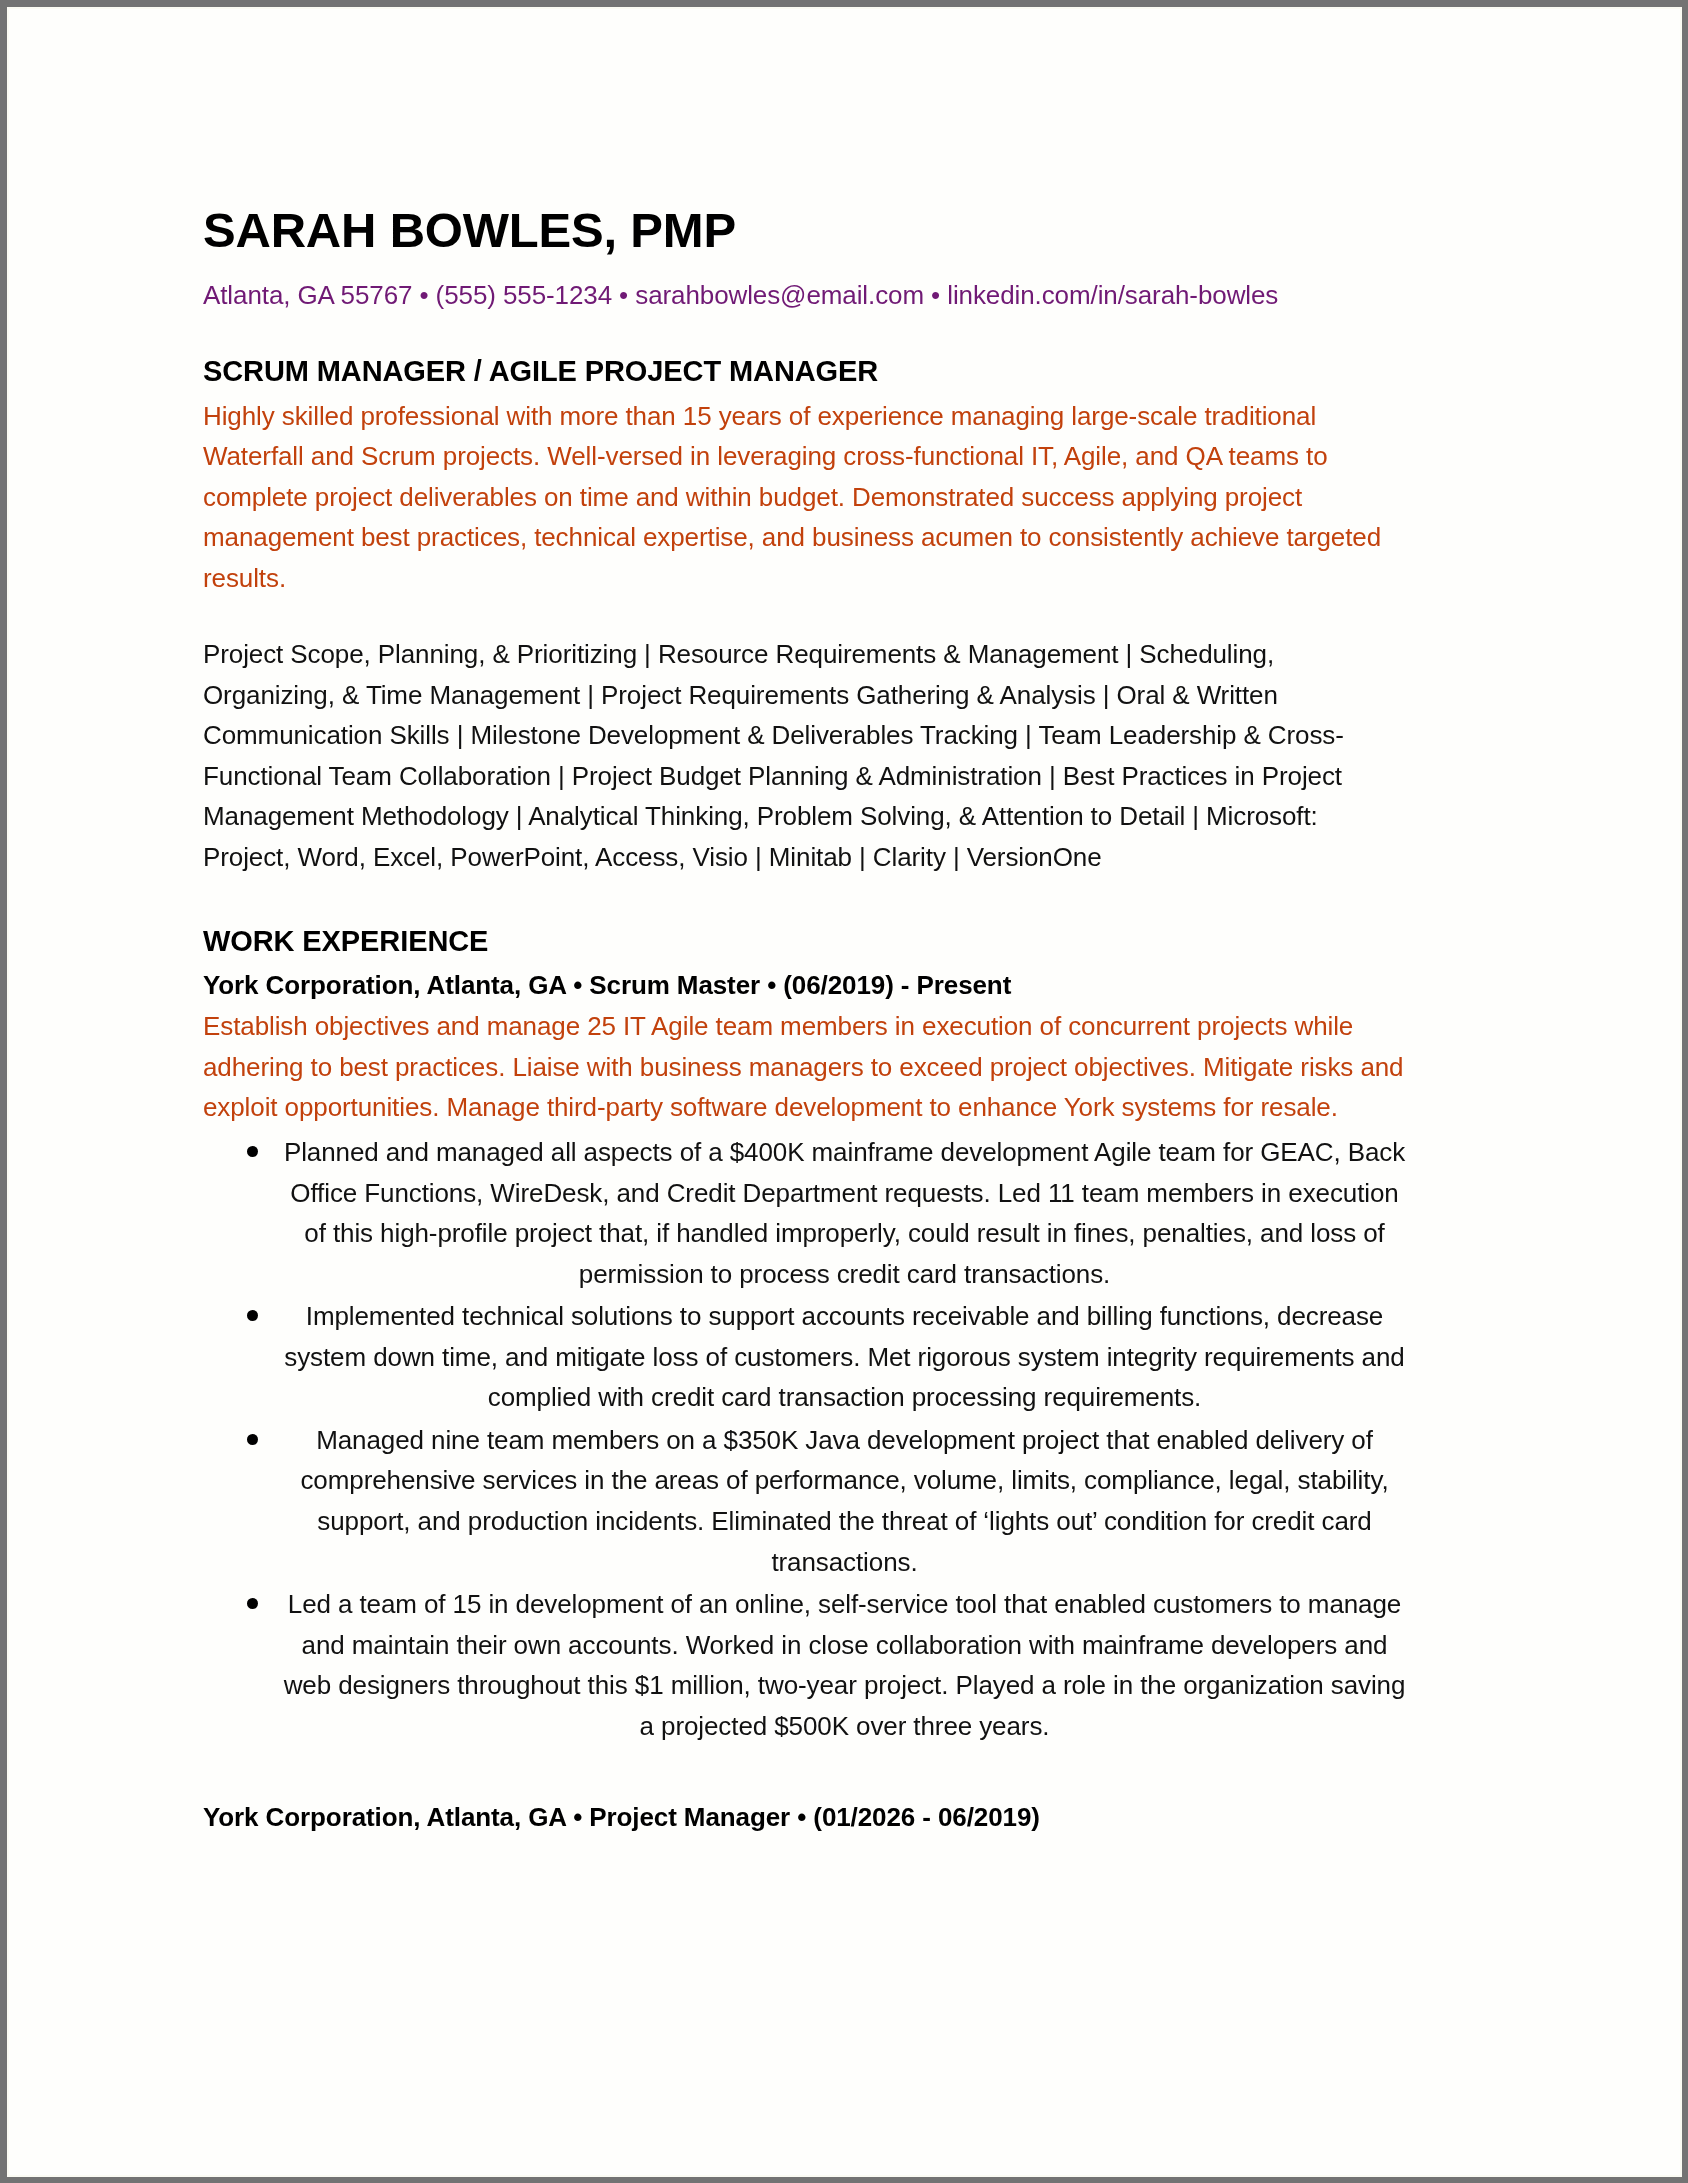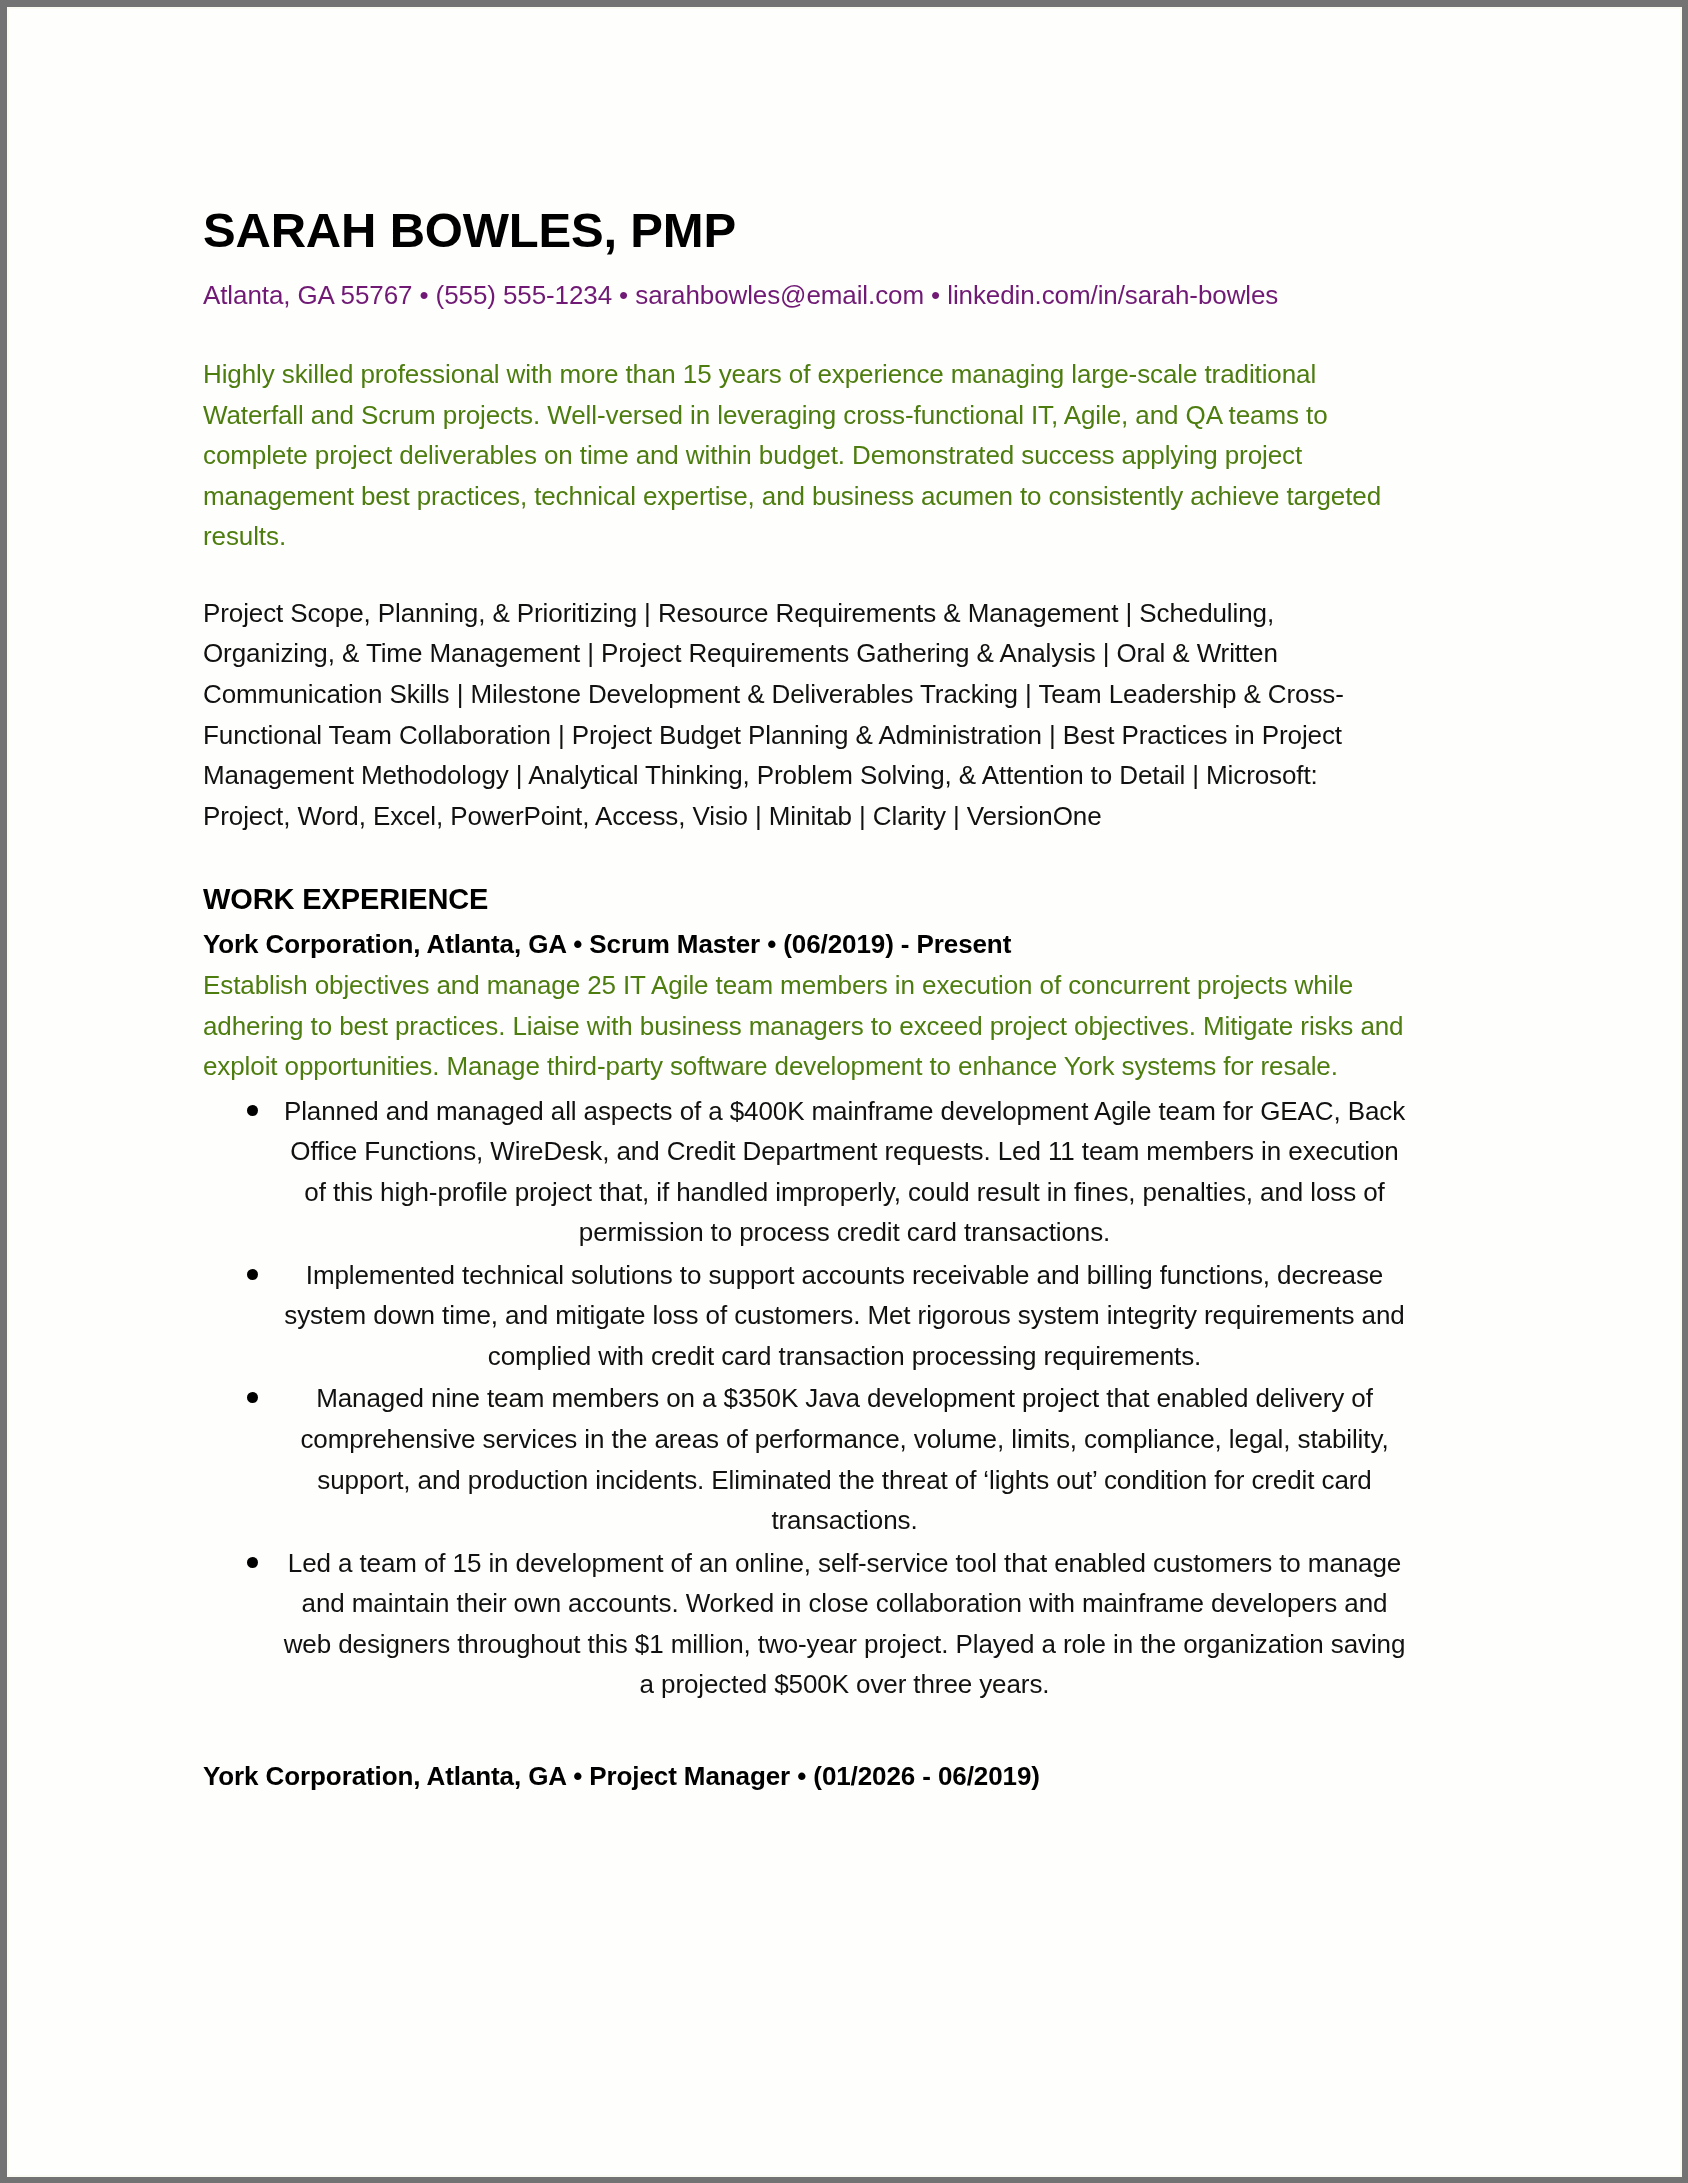--- a/index.html
+++ b/index.html
@@ -62,21 +62,21 @@
     color: #000;
   }
   .section-title.work {
     margin-top: 46px;
     margin-bottom: 8px;
   }
   .body-text {
     font-size: 26px;
     line-height: 1.56;
     margin: 0;
-    color: #4d7c0f;
+    color: #c2410c;
     letter-spacing: -0.1px;
     text-align: left;
   }
   .skills-block {
     font-size: 26px;
     line-height: 1.56;
     margin: 36px 0 0 0;
     color: #111;
     letter-spacing: -0.1px;
   }
@@ -121,20 +121,21 @@
 <body>
 
 <div class="page">
   <div class="page-inner">
     <div class="content">
 
       <h1 class="name">SARAH BOWLES, PMP</h1>
 
       <p class="contact-line">Atlanta, GA 55767 • (555) 555-1234 • sarahbowles@email.com • linkedin.com/in/sarah-bowles</p>
 
+      <h2 class="section-title">SCRUM MANAGER / AGILE PROJECT MANAGER</h2>
 
       <p class="body-text">Highly skilled professional with more than 15 years of experience managing large-scale traditional Waterfall and Scrum projects. Well-versed in leveraging cross-functional IT, Agile, and QA teams to complete project deliverables on time and within budget. Demonstrated success applying project management best practices, technical expertise, and business acumen to consistently achieve targeted results.</p>
 
       <p class="skills-block">Project Scope, Planning, &amp; Prioritizing | Resource Requirements &amp; Management | Scheduling, Organizing, &amp; Time Management | Project Requirements Gathering &amp; Analysis | Oral &amp; Written Communication Skills | Milestone Development &amp; Deliverables Tracking | Team Leadership &amp; Cross-Functional Team Collaboration | Project Budget Planning &amp; Administration | Best Practices in Project Management Methodology | Analytical Thinking, Problem Solving, &amp; Attention to Detail | Microsoft: Project, Word, Excel, PowerPoint, Access, Visio | Minitab | Clarity | VersionOne</p>
 
       <h2 class="section-title work">WORK EXPERIENCE</h2>
 
       <p class="job-header">York Corporation, Atlanta, GA • Scrum Master • (06/2019) - Present</p>
 
       <p class="body-text">Establish objectives and manage 25 IT Agile team members in execution of concurrent projects while adhering to best practices. Liaise with business managers to exceed project objectives. Mitigate risks and exploit opportunities. Manage third-party software development to enhance York systems for resale.</p>

